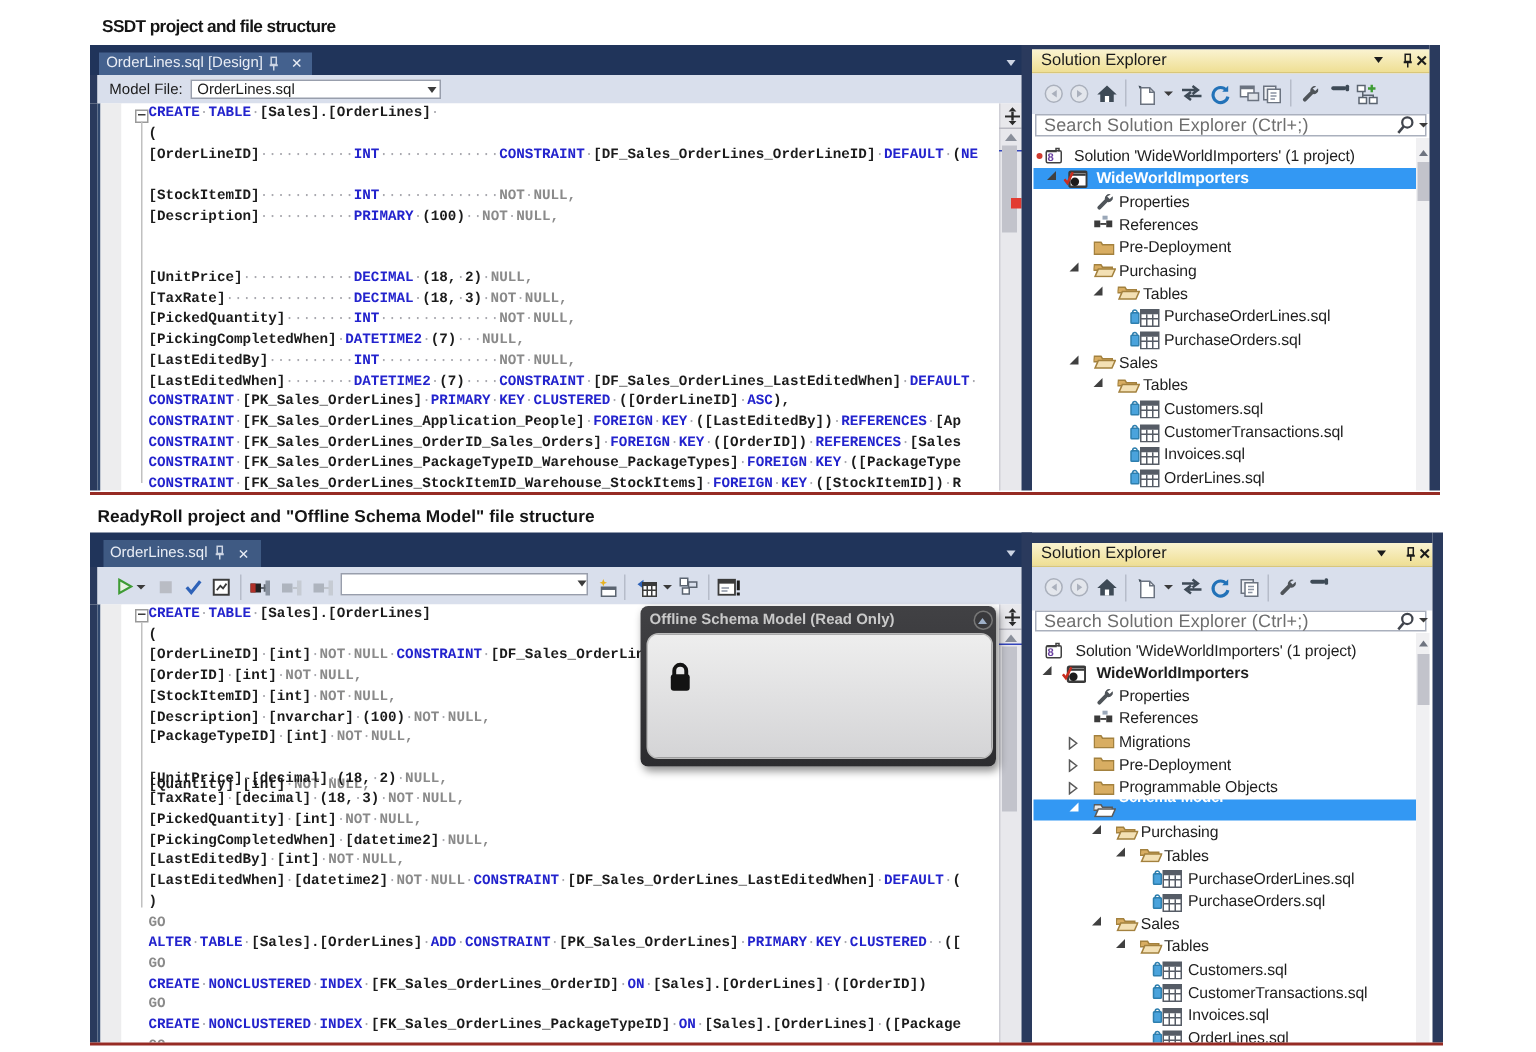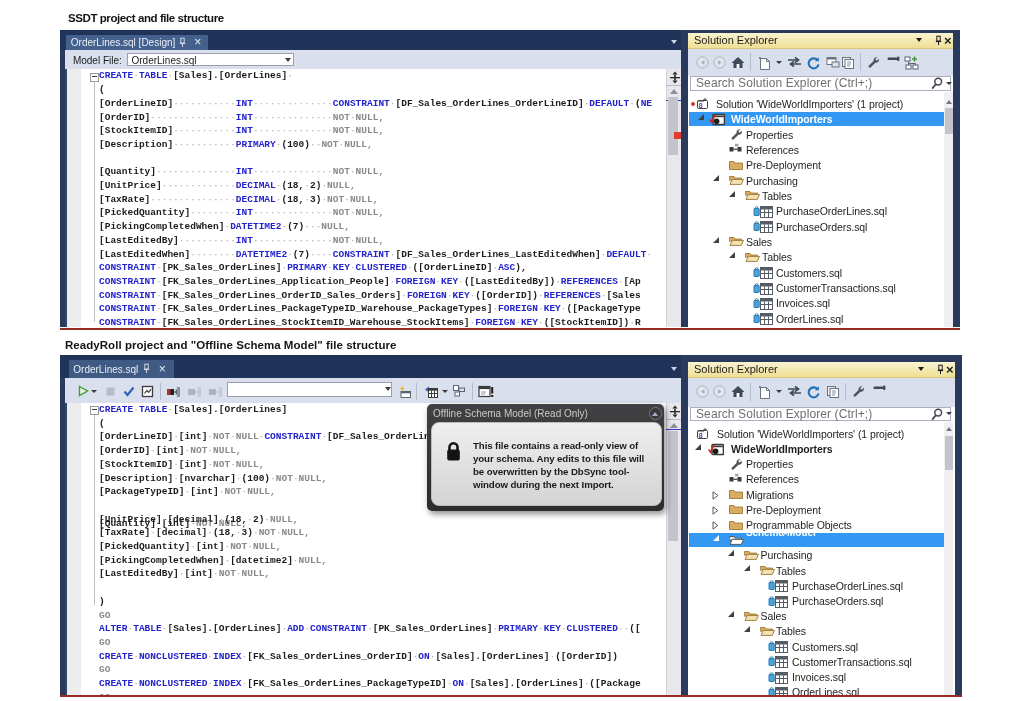--- a/index.html
+++ b/index.html
@@ -45,24 +45,22 @@
 <div style="position:absolute;left:668.0px;top:97.0px;width:10.0px;height:58.0px;background:#c2c3cb;"></div>
 <div style="position:absolute;left:674.0px;top:131.5px;width:6.5px;height:7.0px;background:#e23c32;"></div>
 <div style="position:absolute;left:681.0px;top:29.5px;width:7.0px;height:297.5px;background:#2a3a5d;"></div>
 <div style="position:absolute;left:89.5px;top:72.5px;width:7.0px;height:7.0px;background:#fff;border:1px solid #9a9a9a;box-sizing:content-box"></div>
 <div style="position:absolute;left:91.5px;top:76.0px;width:5.0px;height:1.0px;background:#3b3b3b;"></div>
 <div style="position:absolute;left:93.5px;top:80.5px;width:1.0px;height:241.0px;background:#c0c0c0;"></div>
 <div style="position:absolute;left:99px;top:68.5px;width:567px;height:258.5px;overflow:hidden">
 <div class="cl" style="left:0;top:6.9px"><i class="k">CREATE</i><i class="d">·</i><i class="k">TABLE</i><i class="d">·</i>[Sales].[OrderLines]<i class="d">·</i></div>
 <div class="cl" style="left:0;top:20.6px">(</div>
 <div class="cl" style="left:0;top:34.3px">[OrderLineID]<i class="d">···········</i><i class="k">INT</i><i class="d">··············</i><i class="k">CONSTRAINT</i><i class="d">·</i>[DF_Sales_OrderLines_OrderLineID]<i class="d">·</i><i class="k">DEFAULT</i><i class="d">·</i>(<i class="k">NE</i></div>
-<div class="cl" style="left:0;top:48.0px">[OrderID]<i class="d">···············</i><i class="k">INT</i><i class="d">··············</i><i class="g">NOT</i><i class="d">·</i><i class="g">NULL,</i></div>
 <div class="cl" style="left:0;top:61.7px">[StockItemID]<i class="d">···········</i><i class="k">INT</i><i class="d">··············</i><i class="g">NOT</i><i class="d">·</i><i class="g">NULL,</i></div>
 <div class="cl" style="left:0;top:75.4px">[Description]<i class="d">···········</i><i class="k">PRIMARY</i><i class="d">·</i>(100)<i class="d">··</i><i class="g">NOT</i><i class="d">·</i><i class="g">NULL,</i></div>
-<div class="cl" style="left:0;top:102.8px">[Quantity]<i class="d">··············</i><i class="k">INT</i><i class="d">··············</i><i class="g">NOT</i><i class="d">·</i><i class="g">NULL,</i></div>
 <div class="cl" style="left:0;top:116.5px">[UnitPrice]<i class="d">·············</i><i class="k">DECIMAL</i><i class="d">·</i>(18,<i class="d">·</i>2)<i class="d">·</i><i class="g">NULL,</i></div>
 <div class="cl" style="left:0;top:130.2px">[TaxRate]<i class="d">···············</i><i class="k">DECIMAL</i><i class="d">·</i>(18,<i class="d">·</i>3)<i class="d">·</i><i class="g">NOT</i><i class="d">·</i><i class="g">NULL,</i></div>
 <div class="cl" style="left:0;top:143.9px">[PickedQuantity]<i class="d">········</i><i class="k">INT</i><i class="d">··············</i><i class="g">NOT</i><i class="d">·</i><i class="g">NULL,</i></div>
 <div class="cl" style="left:0;top:157.6px">[PickingCompletedWhen]<i class="d">·</i><i class="k">DATETIME2</i><i class="d">·</i>(7)<i class="d">···</i><i class="g">NULL,</i></div>
 <div class="cl" style="left:0;top:171.3px">[LastEditedBy]<i class="d">··········</i><i class="k">INT</i><i class="d">··············</i><i class="g">NOT</i><i class="d">·</i><i class="g">NULL,</i></div>
 <div class="cl" style="left:0;top:185.0px">[LastEditedWhen]<i class="d">········</i><i class="k">DATETIME2</i><i class="d">·</i>(7)<i class="d">····</i><i class="k">CONSTRAINT</i><i class="d">·</i>[DF_Sales_OrderLines_LastEditedWhen]<i class="d">·</i><i class="k">DEFAULT</i><i class="d">·</i></div>
 <div class="cl" style="left:0;top:198.7px"><i class="k">CONSTRAINT</i><i class="d">·</i>[PK_Sales_OrderLines]<i class="d">·</i><i class="k">PRIMARY</i><i class="d">·</i><i class="k">KEY</i><i class="d">·</i><i class="k">CLUSTERED</i><i class="d">·</i>([OrderLineID]<i class="d">·</i><i class="k">ASC</i>),</div>
 <div class="cl" style="left:0;top:212.4px"><i class="k">CONSTRAINT</i><i class="d">·</i>[FK_Sales_OrderLines_Application_People]<i class="d">·</i><i class="k">FOREIGN</i><i class="d">·</i><i class="k">KEY</i><i class="d">·</i>([LastEditedBy])<i class="d">·</i><i class="k">REFERENCES</i><i class="d">·</i>[Ap</div>
 <div class="cl" style="left:0;top:226.1px"><i class="k">CONSTRAINT</i><i class="d">·</i>[FK_Sales_OrderLines_OrderID_Sales_Orders]<i class="d">·</i><i class="k">FOREIGN</i><i class="d">·</i><i class="k">KEY</i><i class="d">·</i>([OrderID])<i class="d">·</i><i class="k">REFERENCES</i><i class="d">·</i>[Sales</div>
 <div class="cl" style="left:0;top:239.8px"><i class="k">CONSTRAINT</i><i class="d">·</i>[FK_Sales_OrderLines_PackageTypeID_Warehouse_PackageTypes]<i class="d">·</i><i class="k">FOREIGN</i><i class="d">·</i><i class="k">KEY</i><i class="d">·</i>([PackageType</div>
@@ -364,40 +362,40 @@
 <div class="cl" style="left:0;top:47.6px">[OrderID]<i class="d">·</i>[int]<i class="d">·</i><i class="g">NOT</i><i class="d">·</i><i class="g">NULL,</i></div>
 <div class="cl" style="left:0;top:61.3px">[StockItemID]<i class="d">·</i>[int]<i class="d">·</i><i class="g">NOT</i><i class="d">·</i><i class="g">NULL,</i></div>
 <div class="cl" style="left:0;top:75.0px">[Description]<i class="d">·</i>[nvarchar]<i class="d">·</i>(100)<i class="d">·</i><i class="g">NOT</i><i class="d">·</i><i class="g">NULL,</i></div>
 <div class="cl" style="left:0;top:88.7px">[PackageTypeID]<i class="d">·</i>[int]<i class="d">·</i><i class="g">NOT</i><i class="d">·</i><i class="g">NULL,</i></div>
 <div class="cl" style="left:0;top:120px">[Quantity]<i class="d">·</i>[int]<i class="d">·</i><i class="g">NOT</i><i class="d">·</i><i class="g">NULL,</i></div>
 <div class="cl" style="left:0;top:116.1px">[UnitPrice]<i class="d">·</i>[decimal]<i class="d">·</i>(18,<i class="d">·</i>2)<i class="d">·</i><i class="g">NULL,</i></div>
 <div class="cl" style="left:0;top:129.8px">[TaxRate]<i class="d">·</i>[decimal]<i class="d">·</i>(18,<i class="d">·</i>3)<i class="d">·</i><i class="g">NOT</i><i class="d">·</i><i class="g">NULL,</i></div>
 <div class="cl" style="left:0;top:143.5px">[PickedQuantity]<i class="d">·</i>[int]<i class="d">·</i><i class="g">NOT</i><i class="d">·</i><i class="g">NULL,</i></div>
 <div class="cl" style="left:0;top:157.2px">[PickingCompletedWhen]<i class="d">·</i>[datetime2]<i class="d">·</i><i class="g">NULL,</i></div>
 <div class="cl" style="left:0;top:170.9px">[LastEditedBy]<i class="d">·</i>[int]<i class="d">·</i><i class="g">NOT</i><i class="d">·</i><i class="g">NULL,</i></div>
+<div class="cl" style="left:0;top:184.6px">[LastEditedWhen]<i class="d">·</i>[datetime2]<i class="d">·</i><i class="g">NOT</i><i class="d">·</i><i class="g">NULL</i><i class="d">·</i><i class="k">CONSTRAINT</i><i class="d">·</i>[DF_Sales_OrderLines_LastEditedWhen]<i class="d">·</i><i class="k">DEFAULT</i><i class="d">·</i>(</div>
 <div class="cl" style="left:0;top:198.3px">)</div>
 <div class="cl" style="left:0;top:212.0px"><i class="g">GO</i></div>
 <div class="cl" style="left:0;top:225.7px"><i class="k">ALTER</i><i class="d">·</i><i class="k">TABLE</i><i class="d">·</i>[Sales].[OrderLines]<i class="d">·</i><i class="k">ADD</i><i class="d">·</i><i class="k">CONSTRAINT</i><i class="d">·</i>[PK_Sales_OrderLines]<i class="d">·</i><i class="k">PRIMARY</i><i class="d">·</i><i class="k">KEY</i><i class="d">·</i><i class="k">CLUSTERED</i><i class="d">··</i>([</div>
 <div class="cl" style="left:0;top:239.4px"><i class="g">GO</i></div>
 <div class="cl" style="left:0;top:253.1px"><i class="k">CREATE</i><i class="d">·</i><i class="k">NONCLUSTERED</i><i class="d">·</i><i class="k">INDEX</i><i class="d">·</i>[FK_Sales_OrderLines_OrderID]<i class="d">·</i><i class="k">ON</i><i class="d">·</i>[Sales].[OrderLines]<i class="d">·</i>([OrderID])</div>
 <div class="cl" style="left:0;top:266.8px"><i class="g">GO</i></div>
 <div class="cl" style="left:0;top:280.5px"><i class="k">CREATE</i><i class="d">·</i><i class="k">NONCLUSTERED</i><i class="d">·</i><i class="k">INDEX</i><i class="d">·</i>[FK_Sales_OrderLines_PackageTypeID]<i class="d">·</i><i class="k">ON</i><i class="d">·</i>[Sales].[OrderLines]<i class="d">·</i>([Package</div>
 <div class="cl" style="left:0;top:294.2px"><i class="g">GO</i></div>
 </div>
 <div style="position:absolute;left:427px;top:404px;width:237px;height:107px;background:linear-gradient(#414144,#2c2c2f);border-radius:5px;box-shadow:2px 3px 6px rgba(0,0,0,0.45)">
-<div style="position:absolute;left:6px;top:3.5px;font-size:10px;font-weight:normal;color:#c9c9c9">Offline Schema Model (Read Only)</div>
+<div style="position:absolute;left:6px;top:3.5px;font-size:10px;font-weight:bold;color:#c9c9c9">Offline Schema Model (Read Only)</div>
 <div style="position:absolute;left:222px;top:3px;width:11px;height:11px;border-radius:50%;border:1px solid #777;background:#39393c">
 <span style="position:absolute;left:2px;top:3.5px;width:0;height:0;border-bottom:4px solid #9fb0c8;border-left:3.5px solid transparent;border-right:3.5px solid transparent"></span>
     </div>
 <div style="position:absolute;left:4px;top:18px;width:229px;height:82px;border-radius:8px;background:linear-gradient(#eeeeee,#d4d4d6);border:1px solid #bcbcbc">
 <div style="position:absolute;left:13px;top:18px;line-height:0"><svg width="17" height="21" viewBox="0 0 17 21" style="">
           <path d="M4.5 9 V6.2 a4 4 0 0 1 8 0 V9" fill="none" stroke="#131313" stroke-width="2.6"></path>
           <rect x="2.2" y="8.5" width="12.6" height="11" rx="2" fill="#131313"></rect>
         </svg></div>
-<div style="position:absolute;left:41px;top:17px;font-size:9.7px;font-weight:600;line-height:12.85px;color:#1b1b1b;letter-spacing:-0.1px">This file contains a read-only view of<br>your schema. Any edits to this file will<br>be overwritten by the DbSync tool-<br>window during the next Import.</div>
 </div>
   </div>
 <div style="position:absolute;left:688.0px;top:355.0px;width:267.0px;height:339.5px;background:#fff;"></div>
 <div style="position:absolute;left:688.0px;top:355.0px;width:267.0px;height:6.5px;background:#2a3a5d;"></div>
 <div style="position:absolute;left:688.0px;top:361.5px;width:267.0px;height:15.0px;background:linear-gradient(#faf3d1,#efdf94);border-bottom:1px solid #d9c77a;box-sizing:content-box"></div>
 <div style="position:absolute;left:694.0px;top:369.2px;transform:translateY(-50%);font-size:11px;color:#1b1b1b;font-weight:normal;white-space:pre;">Solution Explorer</div>
 <div style="position:absolute;left:918px;top:367px;width:0;height:0;border-top:4px solid #1b1b1b;border-left:3.5px solid transparent;border-right:3.5px solid transparent"></div>
 <div style="position:absolute;left:936px;top:363.5px;line-height:0"><svg width="9" height="11" viewBox="0 0 9 11" style="">
       <g stroke="#1b1b1b" fill="none">
         <rect x="2.8" y="1.2" width="3.4" height="4.8"></rect>

